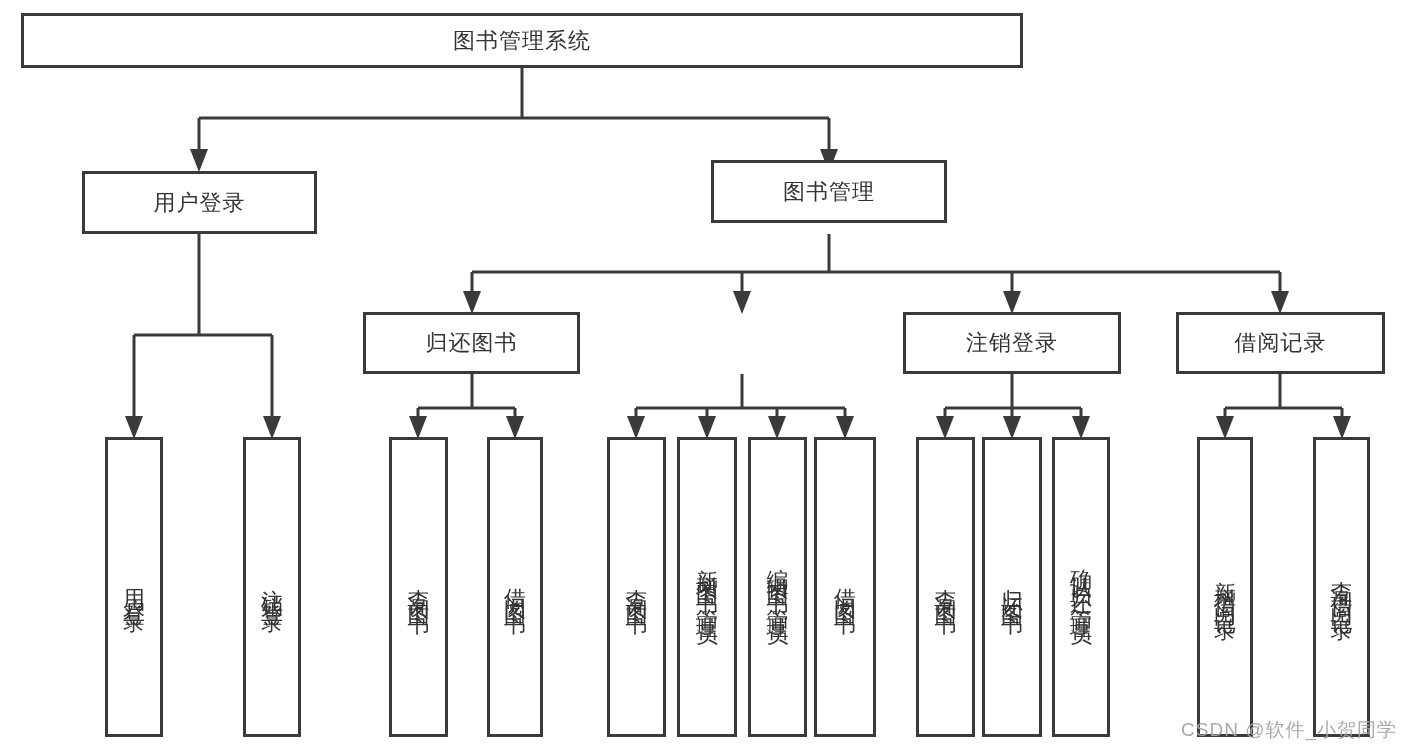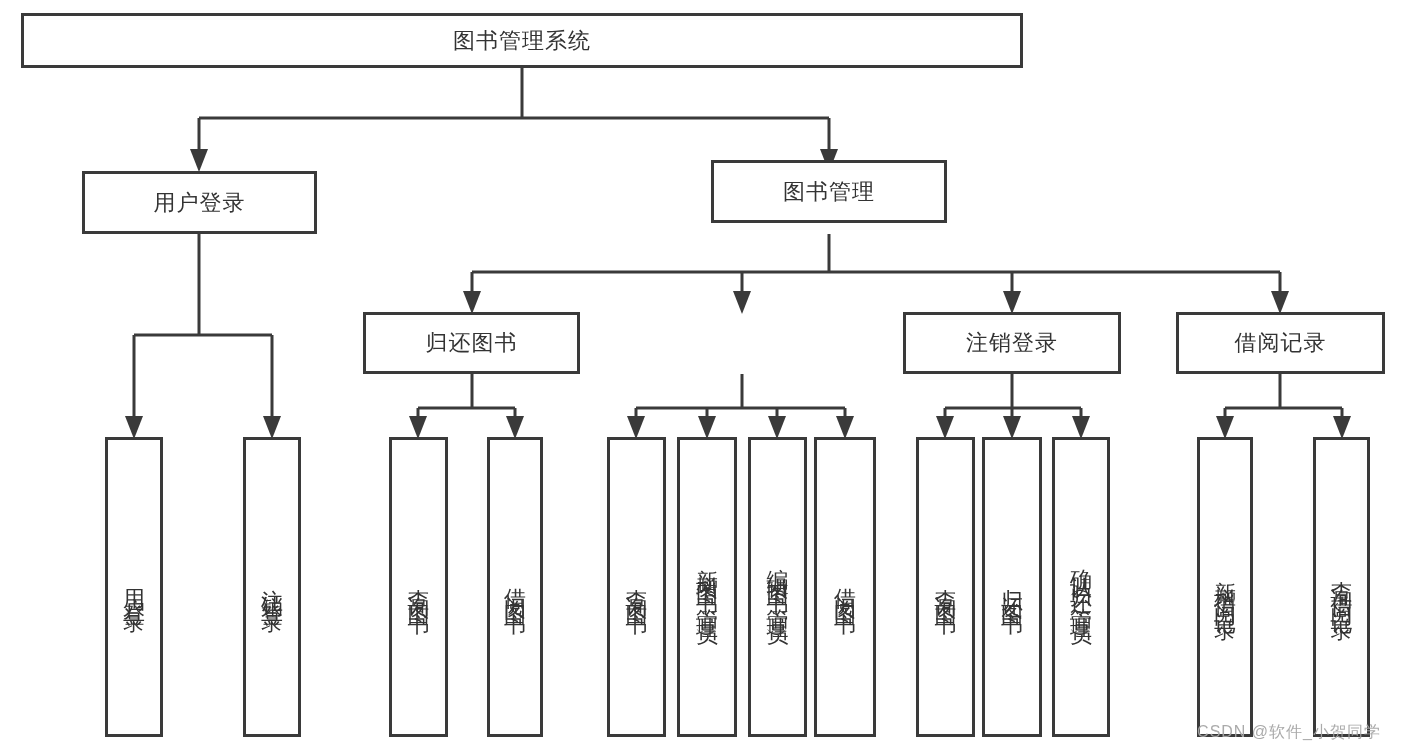--- a/index.html
+++ b/index.html
@@ -23,23 +23,23 @@
   .box.v span{
     writing-mode:vertical-rl;
     text-orientation:mixed;
     font-size:22px;
     letter-spacing:8px;
     line-height:1;
     white-space:nowrap;
   }
   .watermark{
     position:absolute;
-    right:24px;bottom:4px;
+    right:8px;bottom:4px;
     z-index:5;
-    font-size:16px;
+    font-size:19px;
     color:rgba(165,165,165,0.95);
     letter-spacing:1px;
   }
 </style>
 </head>
 <body>
 
 <div id="stage">
 
   <svg class="connectors" width="1405" height="747" viewBox="0 0 1405 747" aria-hidden="true">

